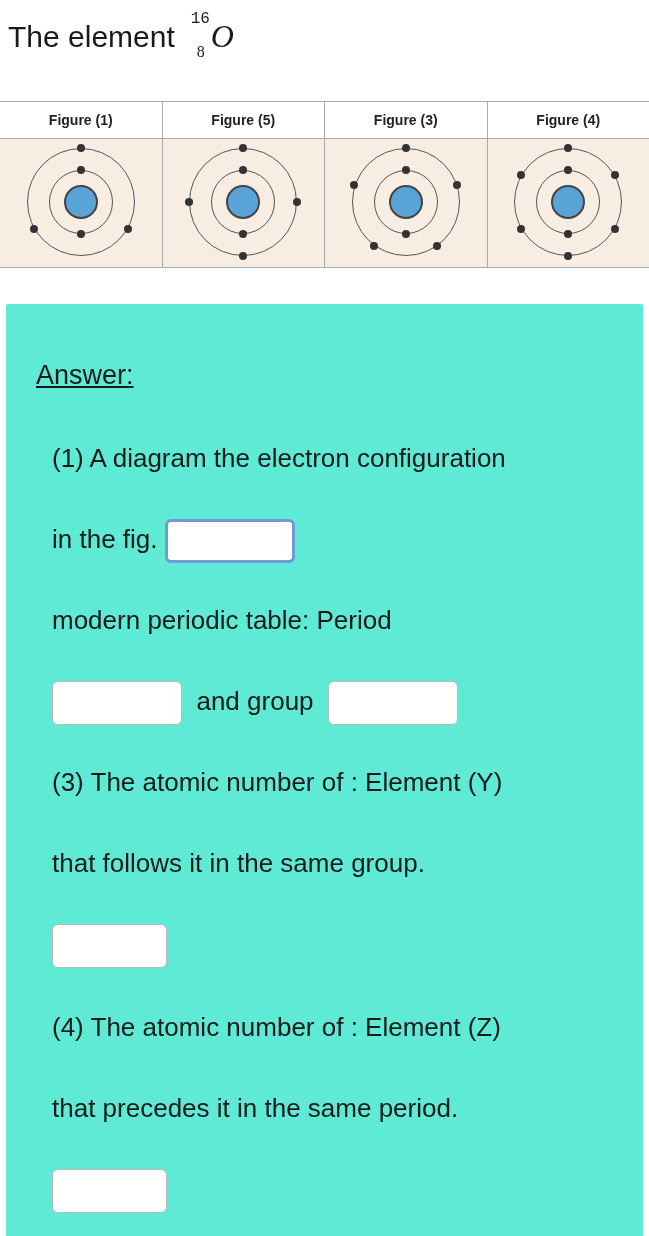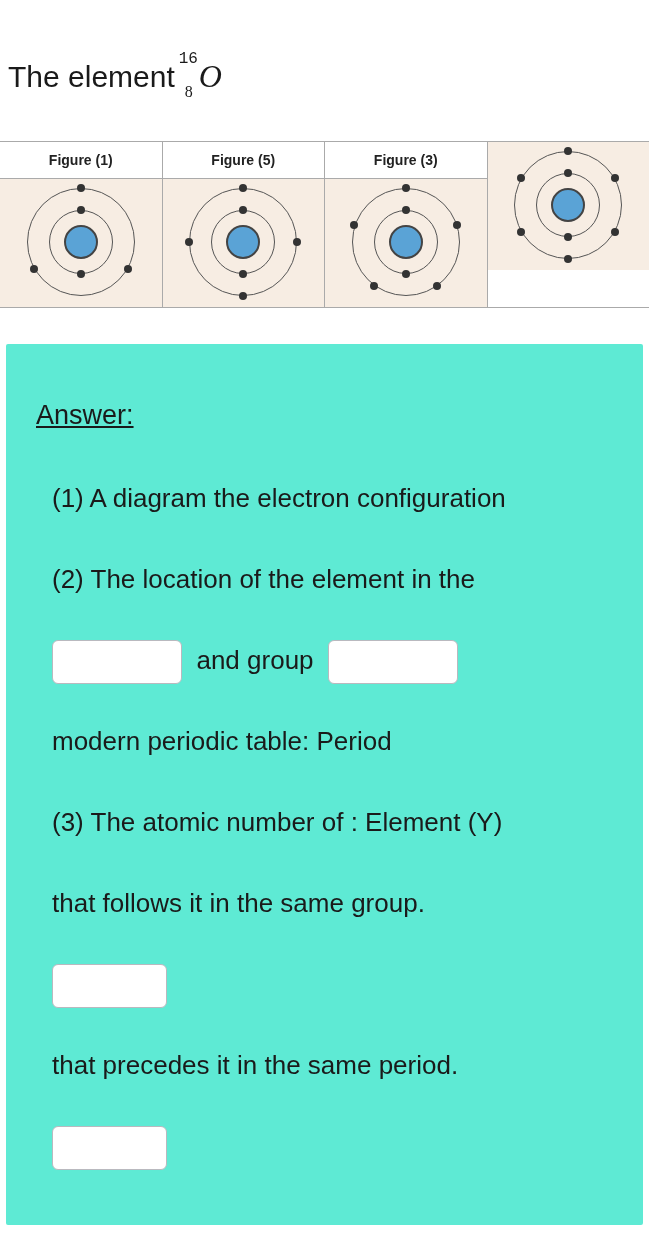--- a/index.html
+++ b/index.html
@@ -9,21 +9,21 @@
     font-family: Arial, Helvetica, sans-serif;
     background: #fff;
     width: 649px;
     color: #1a1a1a;
   }
   .title {
     font-size: 30px;
     padding: 18px 0 0 8px;
     display: flex;
     align-items: center;
-    margin-top: 40px;
+    gap: 12px;
   }
   .isotope {
     position: relative;
     font-family: "Times New Roman", serif;
     font-style: italic;
     font-size: 32px;
     display: inline-block;
     padding-left: 24px;
   }
   .isotope .mass {
@@ -183,20 +183,21 @@
           <div class="shell" style="width: 108px; height: 108px;"></div>
           <div class="electron" style="left: 60px; top: 6px;"></div>
           <div class="electron" style="left: 111.357px; top: 43.3131px;"></div>
           <div class="electron" style="left: 91.7404px; top: 103.687px;"></div>
           <div class="electron" style="left: 28.2596px; top: 103.687px;"></div>
           <div class="electron" style="left: 8.64295px; top: 43.3131px;"></div>
         </div>
       </div>
     </div>
     <div class="fig-cell">
+      <div class="fig-head">Figure (4)</div>
       <div class="fig-body">
         <div class="atom">
           <div class="nucleus"></div>
           <div class="shell" style="width: 64px; height: 64px;"></div>
           <div class="electron" style="left: 60px; top: 28px;"></div>
           <div class="electron" style="left: 60px; top: 92px;"></div>
           <div class="shell" style="width: 108px; height: 108px;"></div>
           <div class="electron" style="left: 60px; top: 6px;"></div>
           <div class="electron" style="left: 106.765px; top: 33px;"></div>
           <div class="electron" style="left: 106.765px; top: 87px;"></div>
@@ -207,42 +208,46 @@
       </div>
     </div>
   </div>
 
 <div class="answer-block">
   <div class="answer-heading">Answer:</div>
 
   <p class="para">
     <span>(1) A diagram the electron configuration</span>
   </p>
-
-  <p class="para">
-    <span>(2) The location of the element in the</span>
+  <p class="para">
+    <span>in the fig.</span>
+    <span class="input-box active narrow"></span>
+  </p>
+
+  <p class="para">
+    <span>modern periodic table: Period</span>
   </p>
   <p class="para">
     <span class="input-box narrow"></span>
     &nbsp;<span>and group</span>&nbsp;
     <span class="input-box narrow"></span>
   </p>
-  <p class="para">
-    <span>modern periodic table: Period</span>
-  </p>
 
   <p class="para">
     <span>(3) The atomic number of : Element (Y)</span>
   </p>
   <p class="para">
     <span>that follows it in the same group.</span>
   </p>
   <p class="para">
     <span class="input-box short"></span>
   </p>
 
+  <p class="para" style="margin-top:18px;">
+    <span>(4) The atomic number of : Element (Z)</span>
+  </p>
   <p class="para">
     <span>that precedes it in the same period.</span>
   </p>
   <p class="para">
     <span class="input-box short"></span>
   </p>
 </div>
 
 </body></html>

